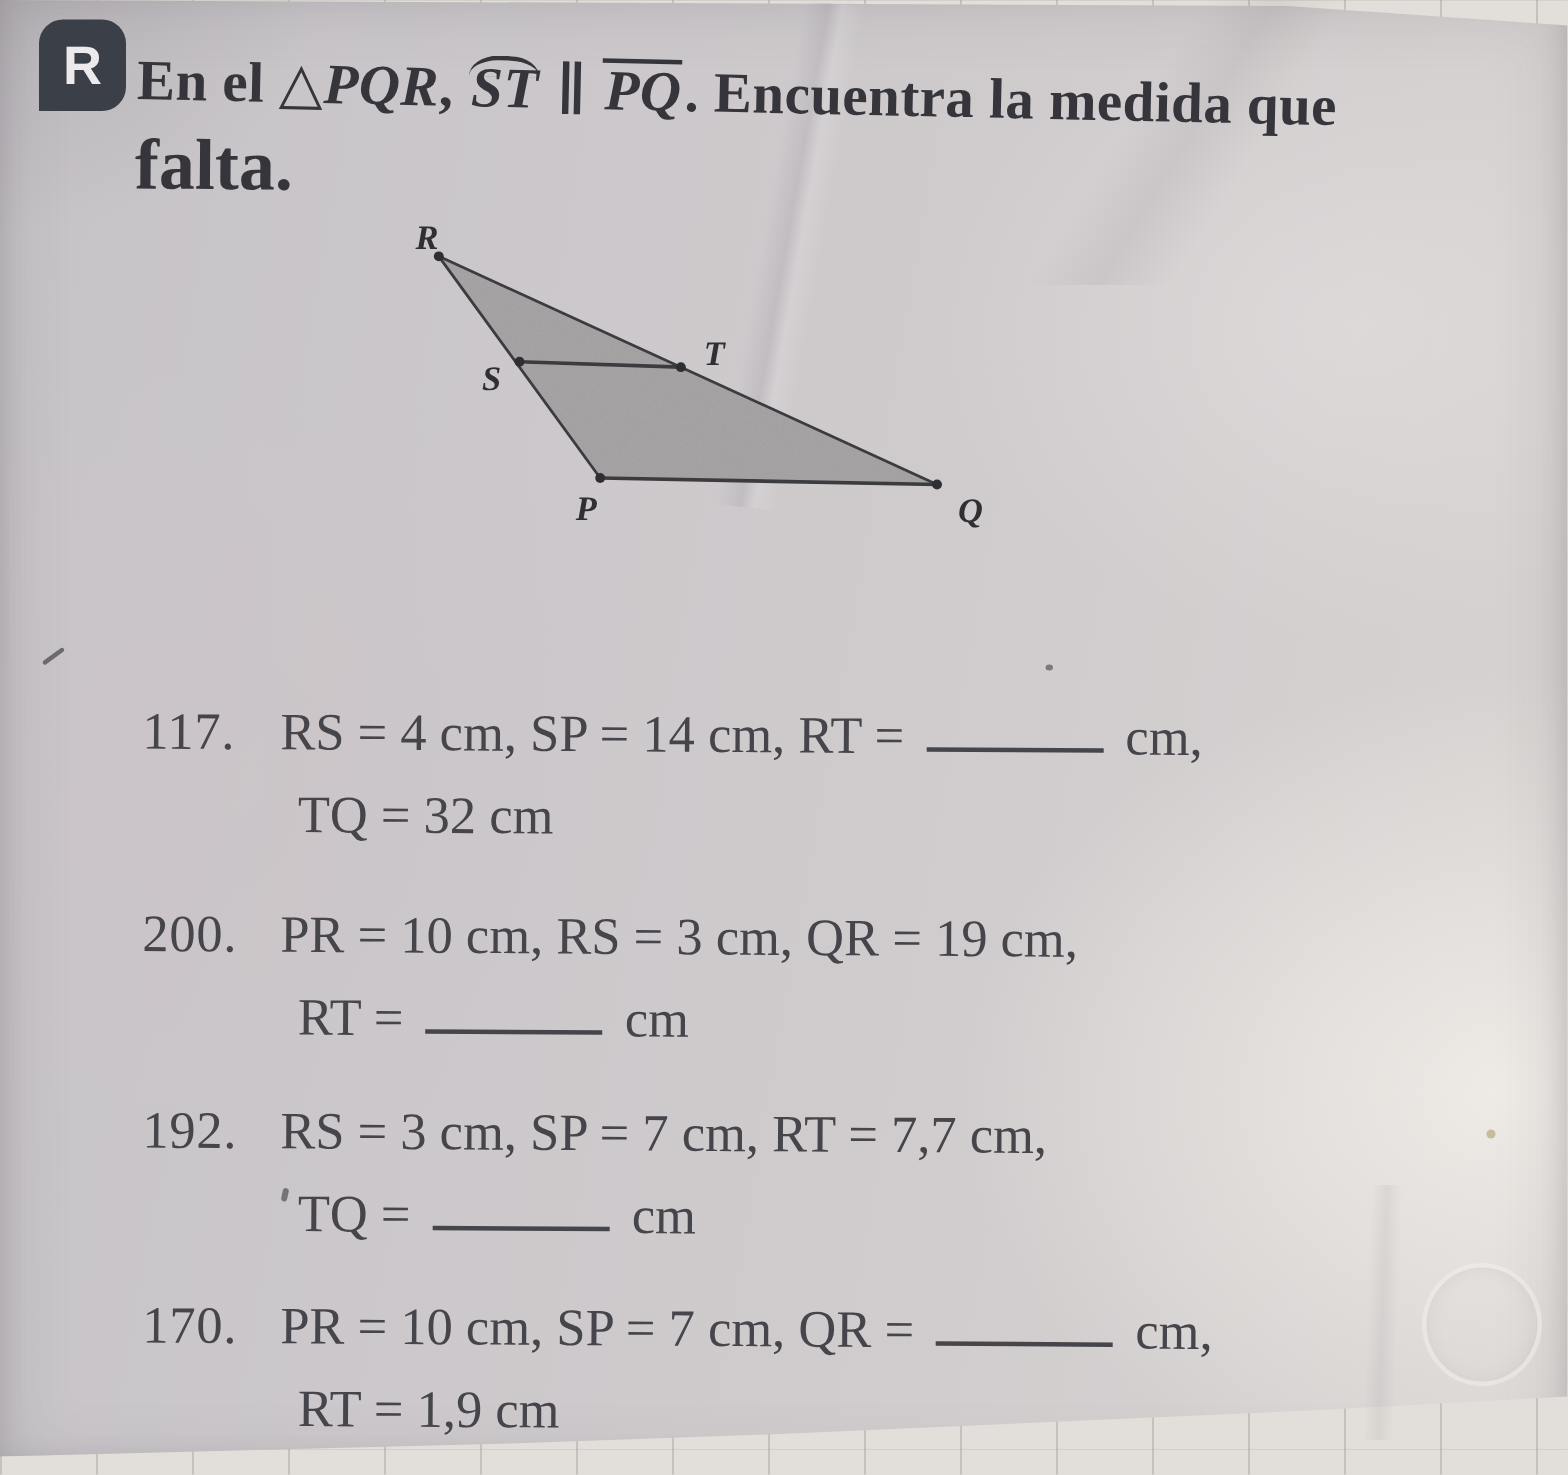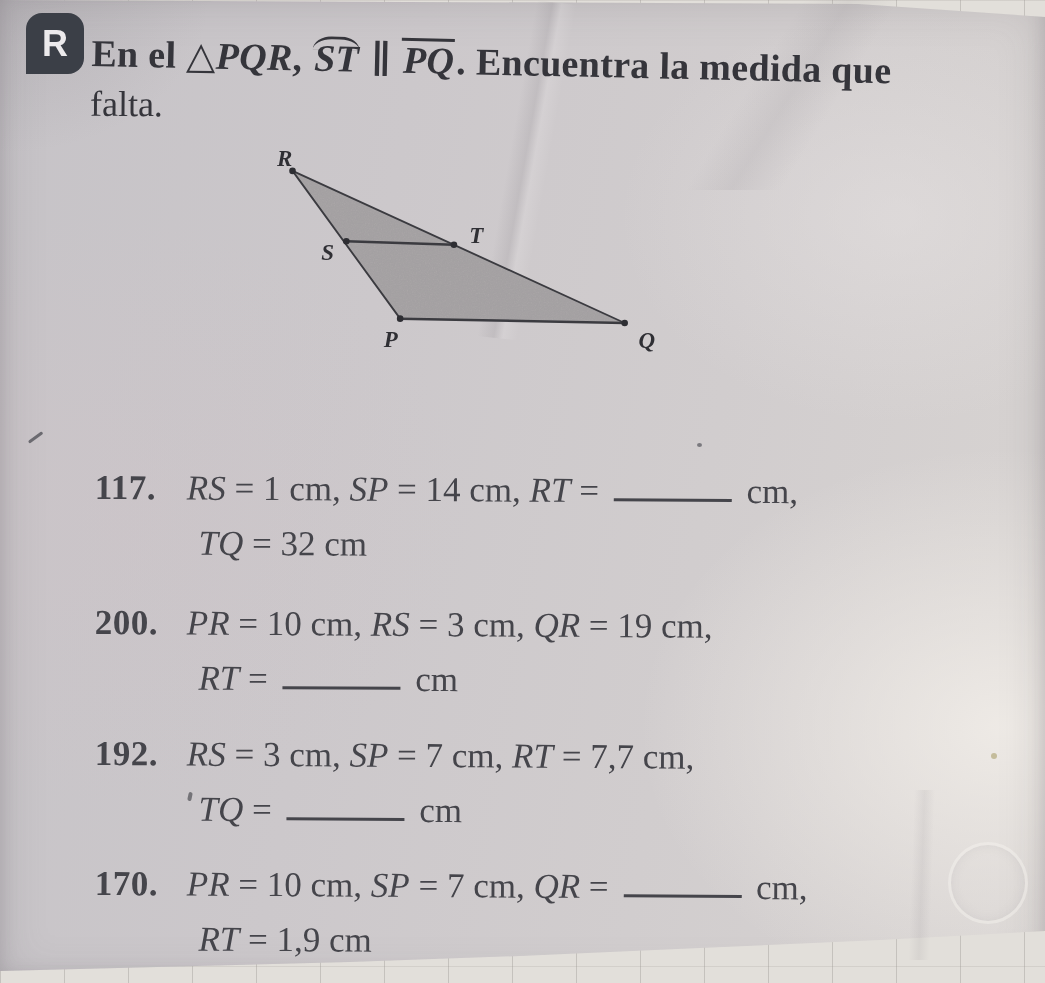--- a/index.html
+++ b/index.html
@@ -39,38 +39,38 @@
     font-family:"Liberation Sans","DejaVu Sans",sans-serif;
     font-size:36px;font-weight:bold;
   }
   .title-l1{
     position:absolute;left:92px;top:30px;width:960px;
     font-size:38px;font-weight:bold;letter-spacing:0.3px;
     transform:rotate(1.25deg);transform-origin:0 0;white-space:nowrap;
   }
   .title-l2{
     position:absolute;left:90px;top:83px;
-    font-size:36px;font-weight:normal;transform:rotate(0.4deg);text-align:right;
+    font-size:48px;font-weight:bold;transform:rotate(0.4deg);text-align:right;
   }
   .title-l1 .v{font-style:italic;}
   .seg{position:relative;font-style:italic;padding:0 2px;}
   .seg::before{content:"";position:absolute;left:0;right:2px;top:-1px;height:9px;
     border-top:3.4px solid currentColor;}
   .seg.arc::before{border-radius:50% 50% 0 0 / 120% 120% 0 0;height:11px;}
 
   
   .diagram{position:absolute;left:200px;top:130px;}
   .vlabel{font-family:"Liberation Serif","DejaVu Serif",serif;font-size:32px;font-style:italic;font-weight:600;}
 
   
   .problem{position:absolute;left:95px;white-space:nowrap;font-size:35px;transform:rotate(0.35deg);transform-origin:0 0;}
   .pline{height:55px;line-height:50px;}
-  .pnum{display:inline-block;width:92px;font-weight:bold;letter-spacing:0.5px;}
+  .pnum{display:inline-block;width:92px;font-weight:normal;letter-spacing:0.5px;}
   .pline2{margin-left:104px;}
-  .problem .v{font-style:italic;}
+  .problem .v{}
   .blank{display:inline-block;width:118px;height:2px;border-bottom:3.2px solid currentColor;margin:0 6px;vertical-align:1px;}
 
   
   .mark{position:absolute;pointer-events:none;}
   .m-slash{left:27px;top:436px;width:17px;height:2.5px;background:#5b5b60;transform:rotate(-36deg);border-radius:2px;opacity:.85;}
   .m-dot1{left:697px;top:443px;width:5px;height:4px;background:#64646a;border-radius:50%;opacity:.8;}
   .m-tick{left:188px;top:792px;width:3.5px;height:9px;background:#57575c;transform:rotate(12deg);border-radius:2px;opacity:.75;}
   .m-speck{left:991px;top:753px;width:6px;height:6px;background:rgba(175,164,116,0.65);border-radius:50%;}
   .m-ring{left:948px;top:842px;width:74px;height:76px;border-radius:50%;border:3px solid rgba(246,243,239,0.45);box-shadow:inset 0 0 10px rgba(180,175,178,0.25);}
 </style>
@@ -116,21 +116,21 @@
       <text x="553" y="288" text-anchor="middle" fill="#2f2f34" class="vlabel">T</text>
       <circle cx="447" cy="393" r="4.6" fill="#2e2e33"></circle>
       <text x="434" y="432" text-anchor="middle" fill="#2f2f34" class="vlabel">P</text>
       <circle cx="760" cy="399" r="4.6" fill="#2e2e33"></circle>
       <text x="791" y="434" text-anchor="middle" fill="#2f2f34" class="vlabel">Q</text>
     </g>
 </svg>
 
 <div id="problems">
     <div class="problem" style="top: 463px; color: rgb(69, 69, 75);">
-      <div class="pline"><span class="pnum">117.</span><span class="v">RS</span><span class="t"> = 1 cm, </span><span class="v">SP</span><span class="t"> = 14 cm, </span><span class="v">RT</span><span class="t"> = </span><span class="blank"></span><span class="t"> cm,</span></div>
+      <div class="pline"><span class="pnum">117.</span><span class="v">RS</span><span class="t"> = 4 cm, </span><span class="v">SP</span><span class="t"> = 14 cm, </span><span class="v">RT</span><span class="t"> = </span><span class="blank"></span><span class="t"> cm,</span></div>
       <div class="pline pline2"><span class="v">TQ</span><span class="t"> = 32 cm</span></div>
     </div>
     <div class="problem" style="top: 598px; color: rgb(69, 69, 75);">
       <div class="pline"><span class="pnum">200.</span><span class="v">PR</span><span class="t"> = 10 cm, </span><span class="v">RS</span><span class="t"> = 3 cm, </span><span class="v">QR</span><span class="t"> = 19 cm,</span></div>
       <div class="pline pline2"><span class="v">RT</span><span class="t"> = </span><span class="blank"></span><span class="t"> cm</span></div>
     </div>
     <div class="problem" style="top: 729px; color: rgb(69, 69, 75);">
       <div class="pline"><span class="pnum">192.</span><span class="v">RS</span><span class="t"> = 3 cm, </span><span class="v">SP</span><span class="t"> = 7 cm, </span><span class="v">RT</span><span class="t"> = 7,7 cm,</span></div>
       <div class="pline pline2"><span class="v">TQ</span><span class="t"> = </span><span class="blank"></span><span class="t"> cm</span></div>
     </div>

